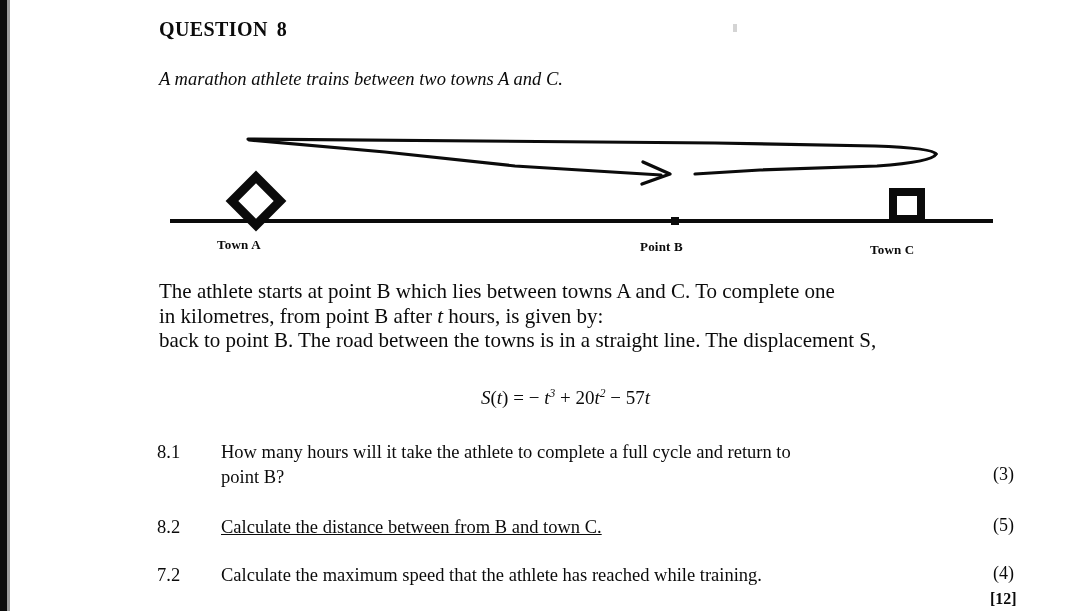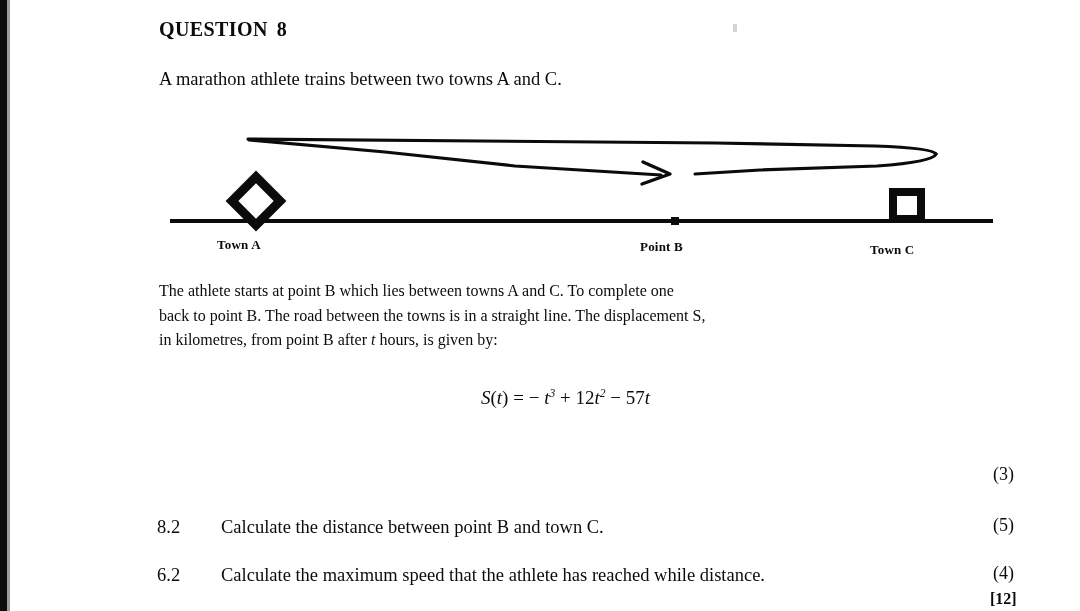--- a/index.html
+++ b/index.html
@@ -55,20 +55,21 @@
     font-weight: bold;
     letter-spacing: .4px;
   }
   .q-title .num { margin-left: 9px; }
 
   .intro {
     position: absolute;
     left: 144px; top: 57px;
     font-size: 18.5px;
     white-space: nowrap;
+    font-style: italic;
   }
 
   
   .diagram {
     position: absolute;
     left: 0; top: 100px;
     width: 1080px;
     height: 150px;
   }
   .diagram svg { display: block; }
@@ -82,21 +83,21 @@
   }
   .dlabel.a { left: 202px; top: 225px; }
   .dlabel.b { left: 625px; top: 227px; text-align: right; }
   .dlabel.c { left: 855px; top: 230px; }
 
   
   .body-para {
     position: absolute;
     left: 144px; top: 267px;
     width: 830px;
-    font-size: 16px;
+    font-size: 21px;
     line-height: 24.5px;
   }
   .body-para div { white-space: nowrap; }
   .ital { font-style: italic; }
 
   
   .formula {
     position: absolute;
     left: 466px; top: 375px;
     font-size: 19px;
@@ -121,21 +122,21 @@
     width: 58px;
   }
   .qitem .qtext {
     display: block;
     margin-left: 64px;
     width: 760px;
   }
   .qitem .qtext span { display: block; white-space: nowrap; }
 
   .q81 { left: 142px; top: 428px; }
-  .q82 { left: 142px; top: 503px; }
+  .q82 { left: 142px; top: 503px; text-decoration: underline; }
   .q83 { left: 142px; top: 551px; }
 
   .marks {
     position: absolute;
     font-size: 18px;
     text-align: left;
   }
   .m1 { left: 978px; top: 452px; }
   .m2 { left: 978px; top: 503px; }
   .m3 { left: 978px; top: 551px; }
@@ -180,48 +181,55 @@
       <rect x="878" y="80" width="28" height="27" fill="none" stroke="#0b0b0b" stroke-width="8"></rect>
     </svg>
   </div>
 
   <div class="dlabel a">Town A</div>
   <div class="dlabel b">Point B</div>
   <div class="dlabel c">Town C</div>
 
   <div class="body-para">
     <div>The athlete starts at point B which lies between towns A and C.  To complete one</div>
+    <div><span>in kilometres,  from point B after </span><span class="ital">t</span><span> hours, is given by:</span></div>
     <div>back to point B.  The road between the towns is in a straight line.  The displacement S,</div>
-    <div><span>in kilometres,  from point B after </span><span class="ital">t</span><span> hours, is given by:</span></div>
   </div>
 
   <div class="formula">
     <i>S</i><span>(</span><i>t</i><span>)</span>
     <span>=</span>
     <span>−</span>
     <i>t</i><sup>3</sup>
     <span>+</span>
-    <span>12</span><i>t</i><sup>2</sup>
+    <span>20</span><i>t</i><sup>2</sup>
     <span>−</span>
     <span>57</span><i>t</i>
   </div>
 
+  <div class="qitem q81">
+    <span class="qnum">8.1</span>
+    <span class="qtext">
+      <span>How many hours will it take the athlete to complete a full cycle and return to</span>
+      <span>point B?</span>
+    </span>
+  </div>
   <div class="marks m1">(3)</div>
 
   <div class="qitem q82">
     <span class="qnum">8.2</span>
     <span class="qtext">
-      <span>Calculate the distance between point B and town C.</span>
+      <span>Calculate the distance between from B and town C.</span>
     </span>
   </div>
   <div class="marks m2">(5)</div>
 
   <div class="qitem q83">
-    <span class="qnum">6.2</span>
+    <span class="qnum">7.2</span>
     <span class="qtext">
-      <span>Calculate the maximum speed that the athlete has reached while distance.</span>
+      <span>Calculate the maximum speed that the athlete has reached while training.</span>
     </span>
   </div>
   <div class="marks m3">(4)</div>
 
   <div class="total">[12]</div>
 
 </div>
 
 </body></html>

